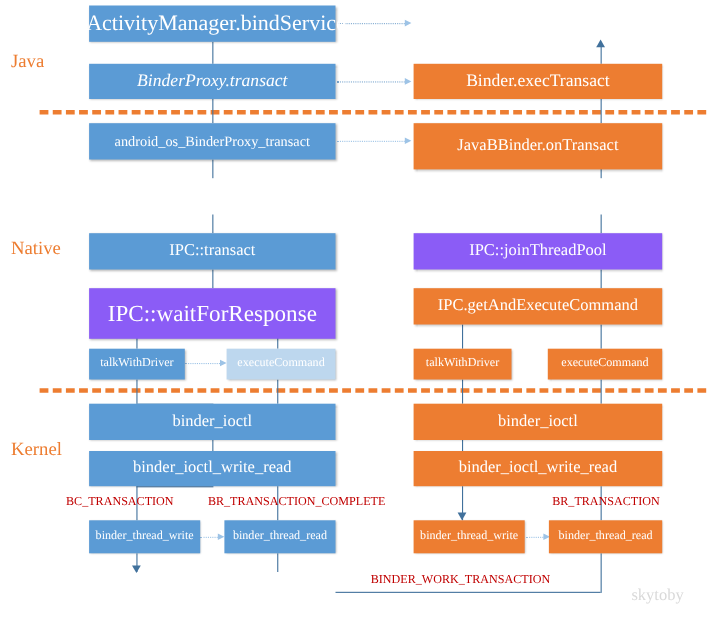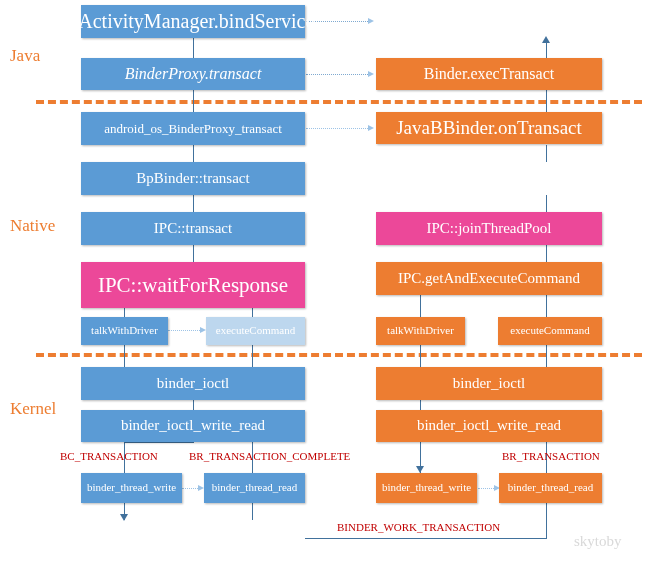--- a/index.html
+++ b/index.html
@@ -5,21 +5,21 @@
   html,body{margin:0;padding:0;background:#ffffff;}
   body{width:647px;height:562px;position:relative;overflow:hidden;
        font-family:"Liberation Serif","DejaVu Serif",serif;}
   #canvas{position:absolute;left:0;top:0;width:647px;height:562px;}
 
   .box{position:absolute;box-sizing:border-box;display:flex;align-items:center;
        justify-content:center;color:#ffffff;text-align:center;line-height:1.05;
        box-shadow:1px 1px 2px rgba(0,0,0,0.28);z-index:5;}
   .blue{background:#5B9BD5;}
   .orange{background:#ED7D31;}
-  .darkred{background:#ec4899;}
+  .darkred{background:#8b5cf6;}
   .paleblue{background:#BDD7EE;}
 
   .conn{position:absolute;background:#41719C;z-index:1;}
   .vline{width:1px;}
   .hline{height:1px;}
 
   .arrowhead{position:absolute;width:0;height:0;z-index:2;}
   .ah-up{border-left:4px solid transparent;border-right:4px solid transparent;
          border-bottom:7px solid #41719C;}
   .ah-down{border-left:4px solid transparent;border-right:4px solid transparent;
@@ -110,21 +110,20 @@
 
   <div class="dotted" style="left:478px;top:488px;width:18px;"></div>
   <div class="dot-ah" style="left:494px;top:485px;"></div>
 
   <div class="box blue" style="left:81px;top:5px;width:224px;height:33px;font-size:20px;">IActivityManager.bindService</div>
 
   <div class="box blue" style="left:81px;top:58px;width:224px;height:32px;font-size:16px;font-style:italic;">BinderProxy.transact</div>
 
   <div class="box blue" style="left:81px;top:112px;width:224px;height:33px;font-size:13px;">android_os_BinderProxy_transact</div>
 
-  <div class="box blue" style="left:81px;top:162px;width:224px;height:33px;font-size:15px;">BpBinder::transact</div>
 
   <div class="box blue" style="left:81px;top:212px;width:224px;height:33px;font-size:15px;">IPC::transact</div>
 
   <div class="box darkred" style="left:81px;top:262px;width:224px;height:46px;font-size:21px;">IPC::waitForResponse</div>
 
   <div class="box blue" style="left:81px;top:317px;width:87px;height:28px;font-size:11px;">talkWithDriver</div>
 
   <div class="box paleblue" style="left:206px;top:317px;width:99px;height:28px;font-size:11px;">executeCommand</div>
 
   <div class="box blue" style="left:81px;top:367px;width:224px;height:33px;font-size:15px;">binder_ioctl</div>
@@ -132,21 +131,21 @@
   <div class="box blue" style="left:81px;top:410px;width:224px;height:32px;font-size:15px;">binder_ioctl_write_read</div>
 
   <div class="box blue" style="left:81px;top:473px;width:101px;height:30px;font-size:11px;">binder_thread_write</div>
 
   <div class="box blue" style="left:204px;top:473px;width:101px;height:30px;font-size:11px;">binder_thread_read</div>
 
 
 
   <div class="box orange" style="left:376px;top:58px;width:226px;height:32px;font-size:16px;">Binder.execTransact</div>
 
-  <div class="box orange" style="left:376px;top:112px;width:226px;height:32px;font-size:19px;">JavaBBinder.onTransact</div>
+  <div class="box orange" style="left:376px;top:112px;width:226px;height:42px;font-size:15px;">JavaBBinder.onTransact</div>
 
 
   <div class="box darkred" style="left:376px;top:212px;width:226px;height:33px;font-size:15px;">IPC::joinThreadPool</div>
 
   <div class="box orange" style="left:376px;top:262px;width:226px;height:33px;font-size:15px;">IPC.getAndExecuteCommand</div>
 
   <div class="box orange" style="left:376px;top:317px;width:89px;height:28px;font-size:11px;">talkWithDriver</div>
 
   <div class="box orange" style="left:498px;top:317px;width:104px;height:28px;font-size:11px;">executeCommand</div>
 

